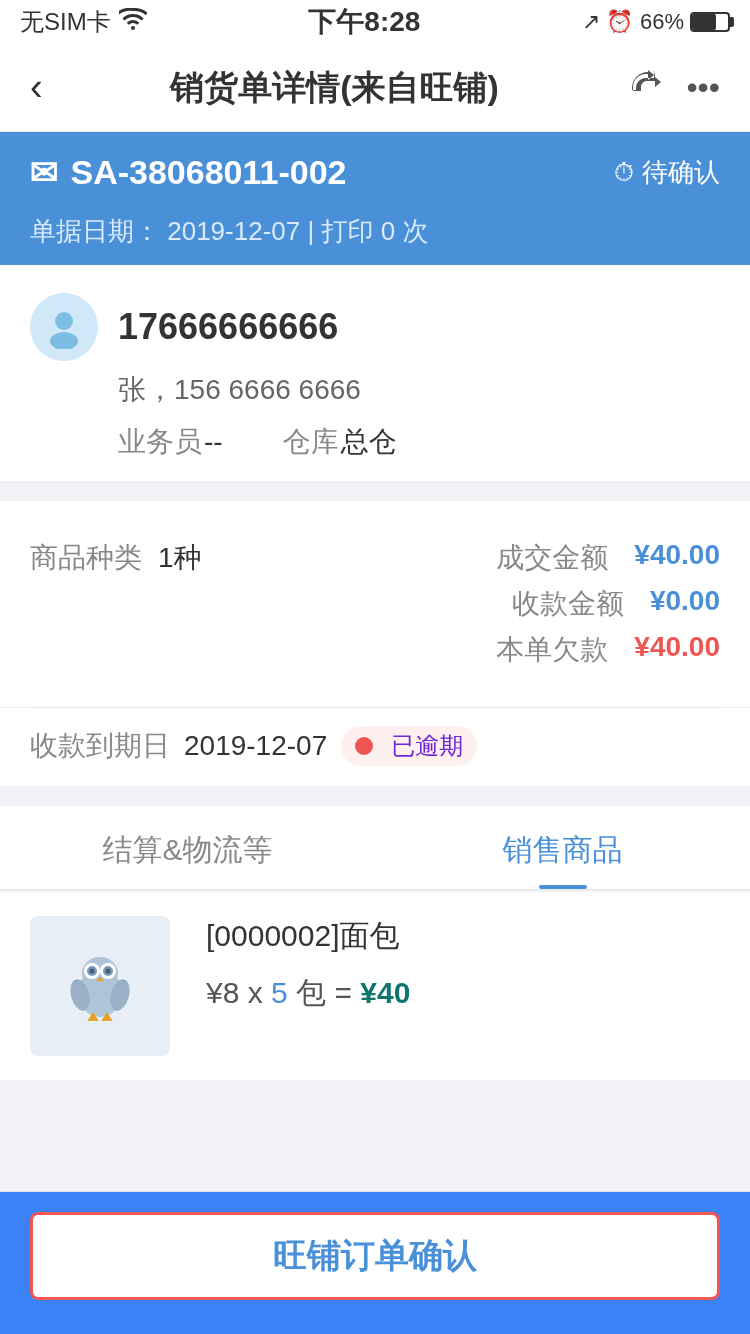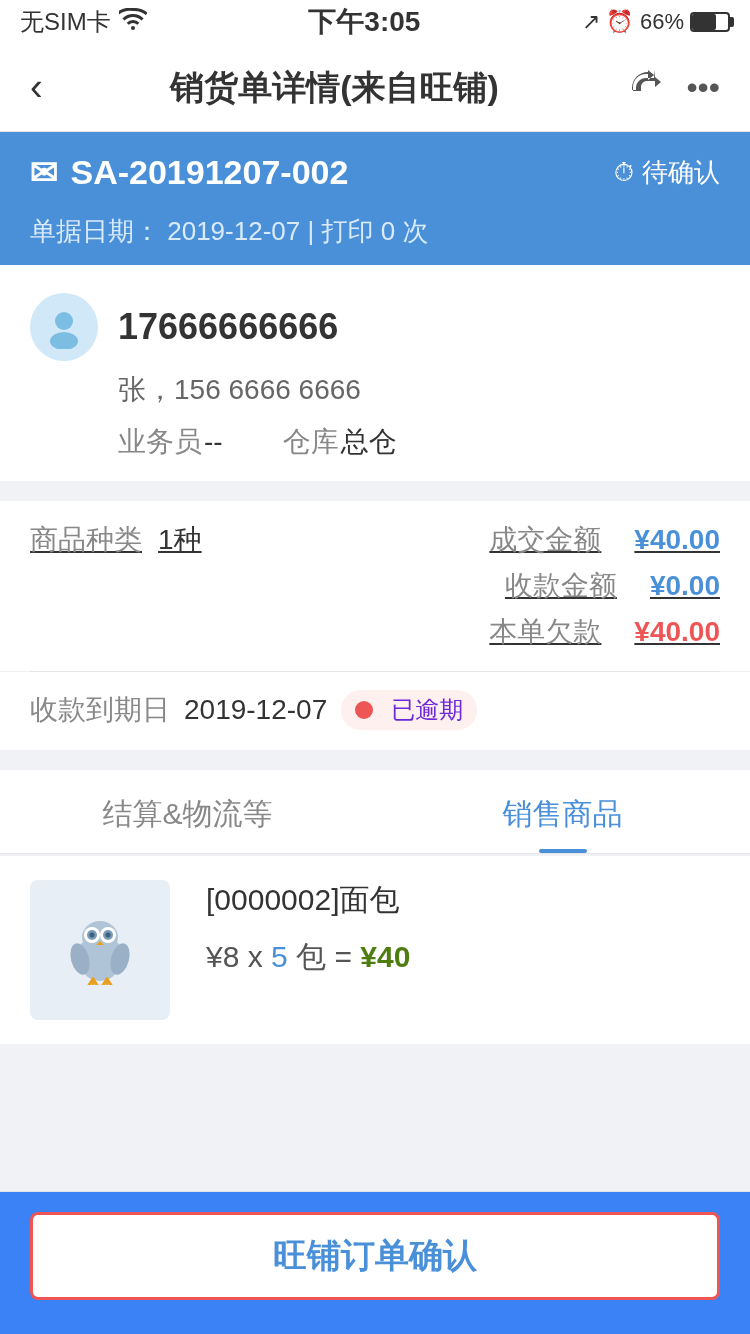--- a/index.html
+++ b/index.html
@@ -96,30 +96,29 @@
     .meta-label { color: #888; }
     .meta-value { color: #333; }
 
     
     .divider { height: 20px; background: #f0f2f5; }
     .thin-divider { height: 1px; background: #e5e5e5; margin: 0 30px; }
 
     
     .stats-section {
       background: #fff;
-      padding: 20px 30px;
+      padding: 38px 30px;
       display: flex;
       align-items: flex-start;
-      text-decoration: underline;
     }
     .stats-left { flex: 1; display: flex; align-items: center; gap: 16px; }
     .stats-label { font-size: 28px; color: #888; }
     .stats-value { font-size: 28px; color: #333; }
     .stats-right { display: flex; flex-direction: column; align-items: flex-end; gap: 8px; }
-    .stat-row { display: flex; align-items: center; gap: 33px; font-size: 28px; }
+    .stat-row { display: flex; gap: 26px; font-size: 28px; }
     .stat-key { color: #888; }
     .stat-val-blue { color: #4a90d9; font-weight: 600; }
     .stat-val-red { color: #e55; font-weight: 600; }
 
     
     .due-section {
       background: #fff;
       padding: 20px 30px;
       display: flex; align-items: center; gap: 14px;
     }
@@ -162,21 +161,21 @@
     }
     .product-thumb {
       width: 140px; height: 140px; background: #e8eef5; border-radius: 8px;
       display: flex; align-items: center; justify-content: center; flex-shrink: 0;
       overflow: hidden;
     }
     .product-info { flex: 1; }
     .product-name { font-size: 30px; color: #333; font-weight: 500; margin-bottom: 16px; }
     .product-price { font-size: 30px; color: #555; }
     .product-price .qty { color: #4a90d9; }
-    .product-price .total { color: #4d7c0f; font-weight: 700; }
+    .product-price .total { color: #0f766e; font-weight: 700; }
 
     
     .bottom-area {
       position: fixed;
       bottom: 0;
       left: 0;
       width: 750px;
       background: #3b82f6;
       padding: 20px 30px 34px;
       border-top: 1px solid #e5e5e5;
@@ -199,21 +198,21 @@
 
 <div class="status-bar">
   <div class="status-left">
     <span>无SIM卡</span>
     <span>
       <svg width="28" height="22" viewBox="0 0 28 22">
           <path d="M14 18a2 2 0 1 1 0 4 2 2 0 0 1 0-4zm0-6a9 9 0 0 1 6.36 2.64l-2.12 2.12A6 6 0 0 0 14 15a6 6 0 0 0-4.24 1.76l-2.12-2.12A9 9 0 0 1 14 12zm0-6a15 15 0 0 1 10.61 4.39l-2.12 2.12A12 12 0 0 0 14 9a12 12 0 0 0-8.49 3.51L3.39 10.4A15 15 0 0 1 14 6zm0-6A21 21 0 0 1 28.85 4.85l-2.12 2.12A18 18 0 0 0 14 3 18 18 0 0 0 -0.73 6.97L-2.85 4.85A21 21 0 0 1 14 0z" fill="#333"></path>
         </svg>
     </span>
   </div>
-  <div class="status-center">下午3:05</div>
+  <div class="status-center">下午8:28</div>
   <div class="status-right">
     <span>↗</span>
     <span>⏰</span>
     <span>66%</span>
     <div class="battery-icon">
       <div class="battery-fill"></div>
     </div>
   </div>
 </div>
 
@@ -227,21 +226,21 @@
         </svg>
     </span>
     <span class="nav-icon">•••</span>
   </div>
 </div>
 
 <div class="header-banner">
   <div class="banner-top">
     <div class="banner-order-id">
       <span>✉</span>
-      <span>SA-20191207-002</span>
+      <span>SA-38068011-002</span>
     </div>
     <div class="banner-status">
       <span>⏱</span>
       <span>待确认</span>
     </div>
   </div>
   <div class="banner-date">
     <span>单据日期：</span>
     <span>2019-12-07</span>
     <span>| 打印</span>

